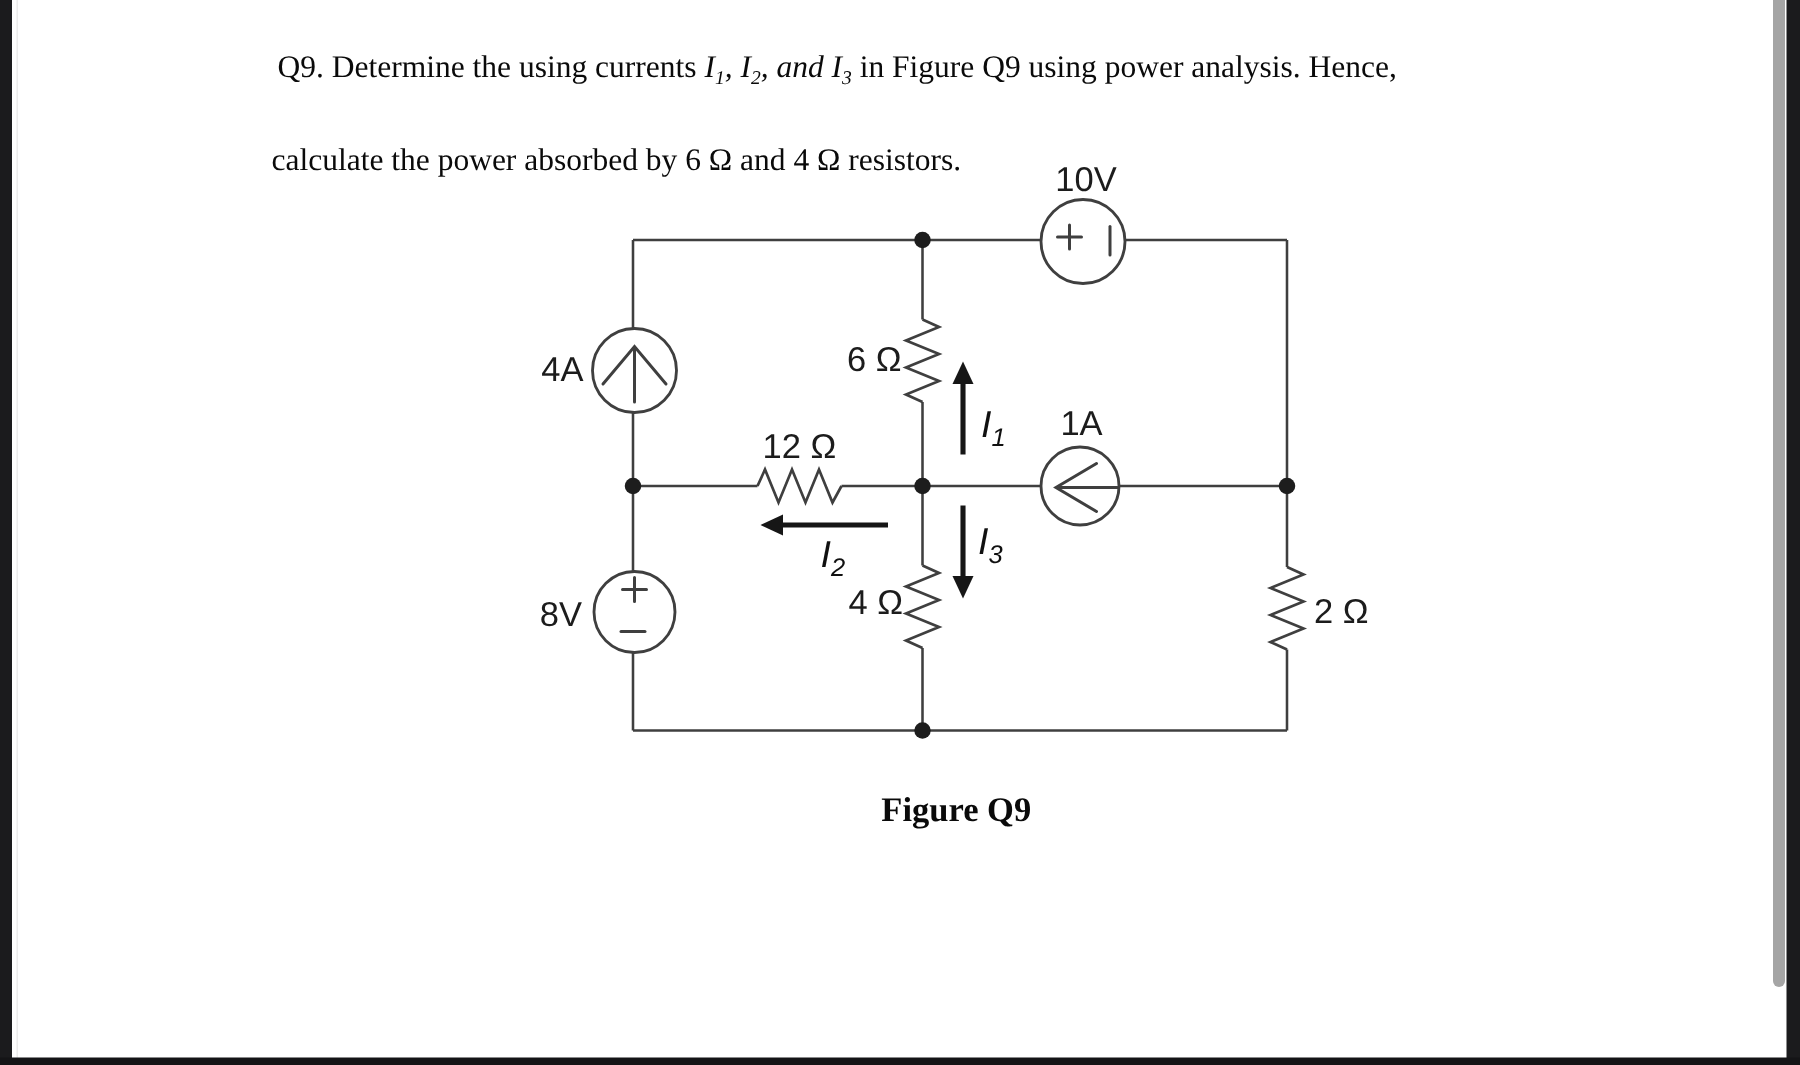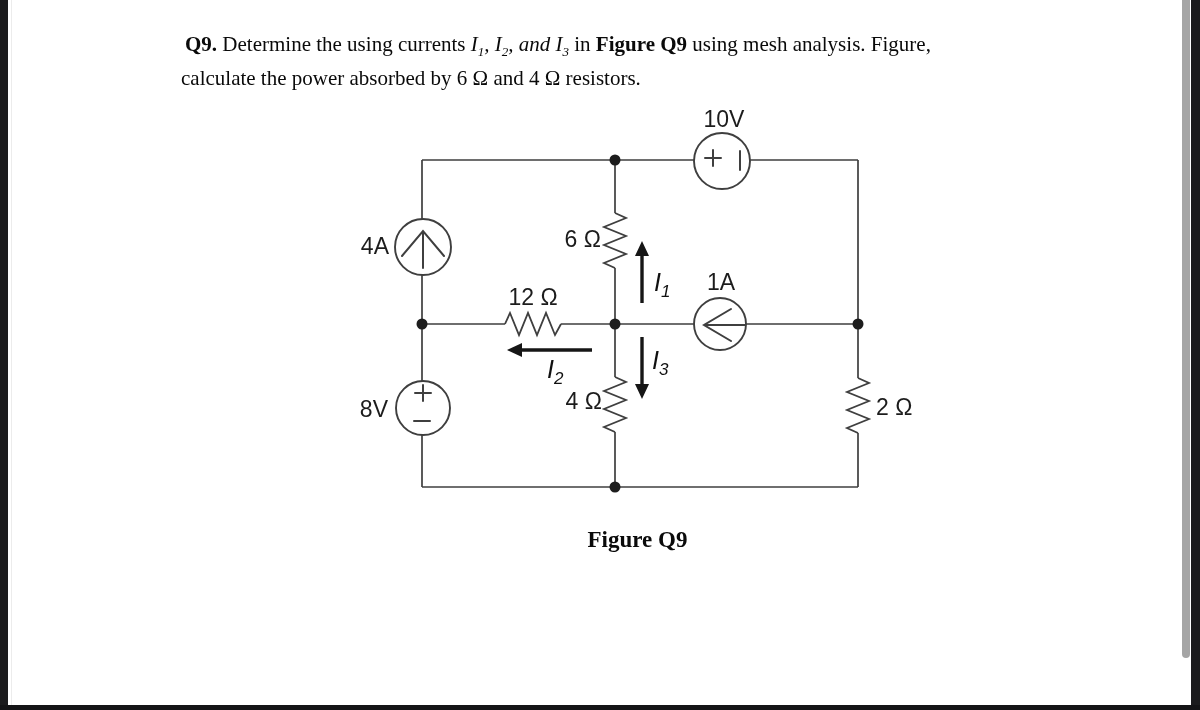--- a/index.html
+++ b/index.html
@@ -5,22 +5,22 @@
   html,body{margin:0;padding:0;}
   body{
     width:1200px;height:710px;overflow:hidden;position:relative;
     background:#ffffff;font-family:"Liberation Serif",serif;color:#111;
   }
   .page{position:absolute;inset:0;background:#ffffff;}
   .page-edge-line{position:absolute;left:11px;top:0;width:1px;height:710px;background:#ececec;}
   
   .question{position:absolute;left:181px;top:31px;width:810px;font-size:21px;line-height:26px;color:#0a0a0a;}
   .qline{white-space:pre;text-indent:4px;}
-  .qline2{white-space:pre;}
-  .b{font-weight:bold;}
+  .qline2{white-space:pre;margin-top:28px;}
+  .b{font-weight:normal;}
   .i{font-style:italic;}
   sub.i{font-size:13px;font-style:italic;}
   
   .circuit-svg{position:absolute;left:0;top:0;}
   .circuit-svg text{font-family:"Liberation Sans","DejaVu Sans",sans-serif;font-size:23px;fill:#1c1c1c;}
   .circuit-svg text.cur{font-size:25px;font-style:italic;fill:#101010;}
   
   .caption{position:absolute;left:515px;top:527px;width:245px;text-align:center;
     font-weight:bold;font-size:23px;color:#0a0a0a;}
   
@@ -30,21 +30,21 @@
   .scrollbar-thumb{position:absolute;left:1182px;top:0;width:8px;height:658px;background:#a5a5a5;border-radius:0 0 4px 4px;}
 </style>
 </head>
 <body>
 
 <div class="page">
 
   <div class="page-edge-line"></div>
 
   <div class="question">
-    <div class="qline"><span class="b">Q9.</span><span> Determine the using currents </span><span class="i">I</span><sub class="i">1</sub><span class="i">, </span><span class="i">I</span><sub class="i">2</sub><span class="i">, and </span><span class="i">I</span><sub class="i">3</sub><span> in </span><span class="b">Figure Q9</span><span> using mesh analysis. Figure,</span></div>
+    <div class="qline"><span class="b">Q9.</span><span> Determine the using currents </span><span class="i">I</span><sub class="i">1</sub><span class="i">, </span><span class="i">I</span><sub class="i">2</sub><span class="i">, and </span><span class="i">I</span><sub class="i">3</sub><span> in </span><span class="b">Figure Q9</span><span> using power analysis. Hence,</span></div>
     <div class="qline2">calculate the power absorbed by 6 Ω and 4 Ω resistors.</div>
   </div>
 
   <svg class="circuit-svg" width="1200" height="710" viewBox="0 0 1200 710">
 
     <g stroke="#3f3f3f" stroke-width="1.7" fill="none">
       <path d="M422,160 H694 M750,160 H858"></path>
       <path d="M858,160 V378 M858,433 V487"></path>
       <path d="M422,487 H858"></path>
       <path d="M422,160 V219 M422,275 V381 M422,435 V487"></path>

